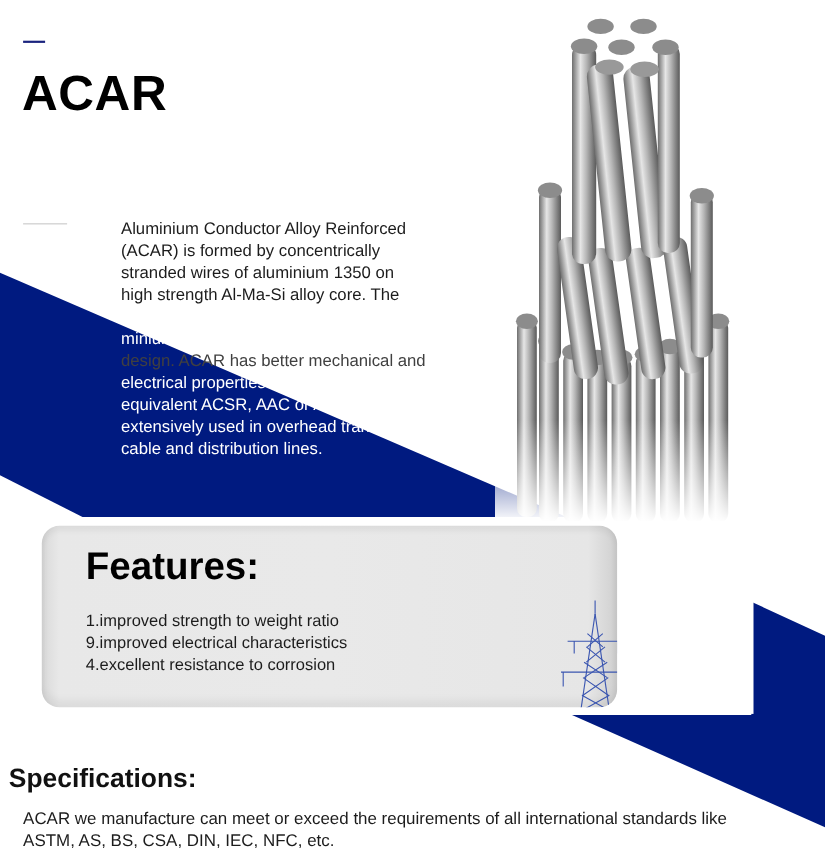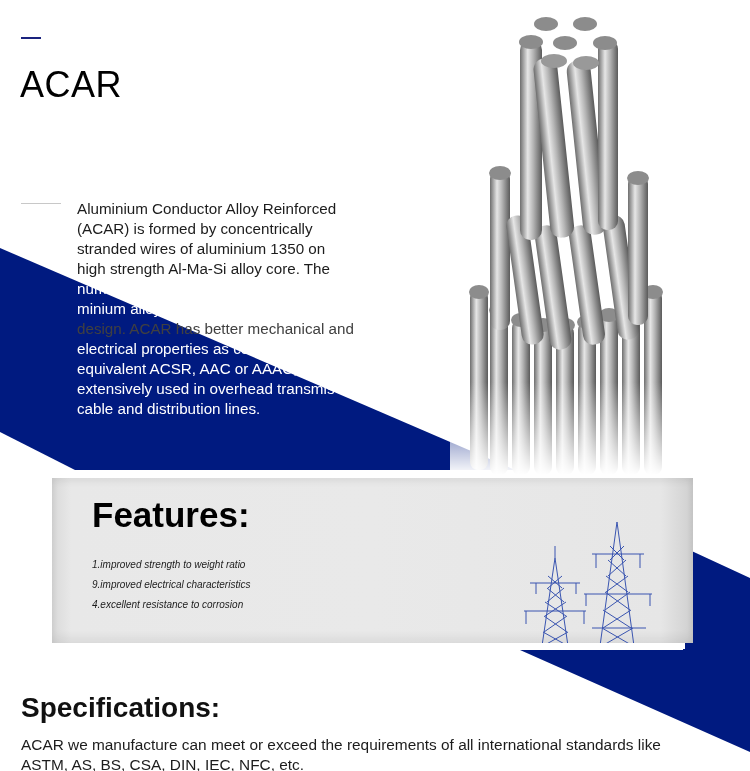--- a/index.html
+++ b/index.html
@@ -3,39 +3,39 @@
 <meta charset="utf-8">
 <style>
   * { margin: 0; padding: 0; box-sizing: border-box; }
   html, body { width: 750px; height: 771px; background: #ffffff; overflow: hidden; }
   body { position: relative; font-family: "Liberation Sans", sans-serif; color: #111; }
 
   .bg-shapes { position: absolute; left: 0; top: 0; width: 750px; height: 771px; }
 
   .accent-dash { position: absolute; left: 21px; top: 37px; width: 20px; height: 2px; background: #1a237e; }
 
-  .title { position: absolute; left: 20px; top: 57px; font-weight: normal; font-size: 36px; line-height: 55px; color: #000; letter-spacing: 0.5px; }
+  .title { position: absolute; left: 20px; top: 57px; font-weight: bold; font-size: 45px; line-height: 55px; color: #000; letter-spacing: 0.5px; }
 
   .desc-rule { position: absolute; left: 21px; top: 203px; width: 40px; height: 1px; background: #c8c8c8; }
 
   .desc { position: absolute; left: 77px; top: 199px; width: 300px; font-size: 15.2px; line-height: 20px; color: #1c1c1c; }
-  .desc .ln { display: block; white-space: nowrap; }
+  .desc .ln { display: block; white-space: nowrap; margin-left: 33px; }
   .desc .w { color: #ffffff; }
 
   .cable { position: absolute; left: 450px; top: 10px; width: 250px; height: 465px; }
 
   .features-frame { position: absolute; left: 34px; top: 474px; width: 651px; height: 175px; background: #ffffff; }
-  .features-box { position: absolute; left: 52px; top: 478px; width: 641px; height: 165px;
+  .features-box { position: absolute; left: 38px; top: 478px; width: 523px; height: 165px;
     background: linear-gradient(90deg, #d9d9d9 0%, #e8e8e8 3%, #e9e9e9 50%, #e6e6e6 95%, #cfcfcf 100%);
-    box-shadow: inset 0 4px 6px rgba(0,0,0,0.06), inset 0 -6px 8px rgba(0,0,0,0.06); overflow: hidden; }
+    box-shadow: inset 0 4px 6px rgba(0,0,0,0.06), inset 0 -6px 8px rgba(0,0,0,0.06); overflow: hidden; border-radius: 16px; }
   .features-title { position: absolute; left: 40px; top: 17px; font-size: 35px; font-weight: bold; color: #000; line-height: 40px; }
-  .features-list { position: absolute; left: 40px; top: 77px; list-style: none; font-size: 10px; line-height: 20px; color: #1c1c1c; font-style: italic; }
+  .features-list { position: absolute; left: 40px; top: 77px; list-style: none; font-size: 15px; line-height: 20px; color: #1c1c1c; }
   .towers { position: absolute; left: 470px; top: 38px; width: 150px; height: 130px; }
 
-  .spec-title { position: absolute; left: 21px; top: 693px; font-size: 28px; font-weight: bold; color: #111; line-height: 30px; }
+  .spec-title { position: absolute; left: 8px; top: 693px; font-size: 24px; font-weight: bold; color: #111; line-height: 30px; }
   .spec-text { position: absolute; left: 21px; top: 735px; width: 700px; font-size: 15.4px; line-height: 20px; color: #1c1c1c; }
 </style>
 </head>
 <body>
 
 <svg class="bg-shapes" viewBox="0 0 750 771" width="750" height="771">
   <polygon points="0,248 515,470 75,470 0,432" fill="#001a80"></polygon>
   <polygon points="683,547 750,578 750,752 520,650 683,650" fill="#001a80"></polygon>
 </svg>
 

